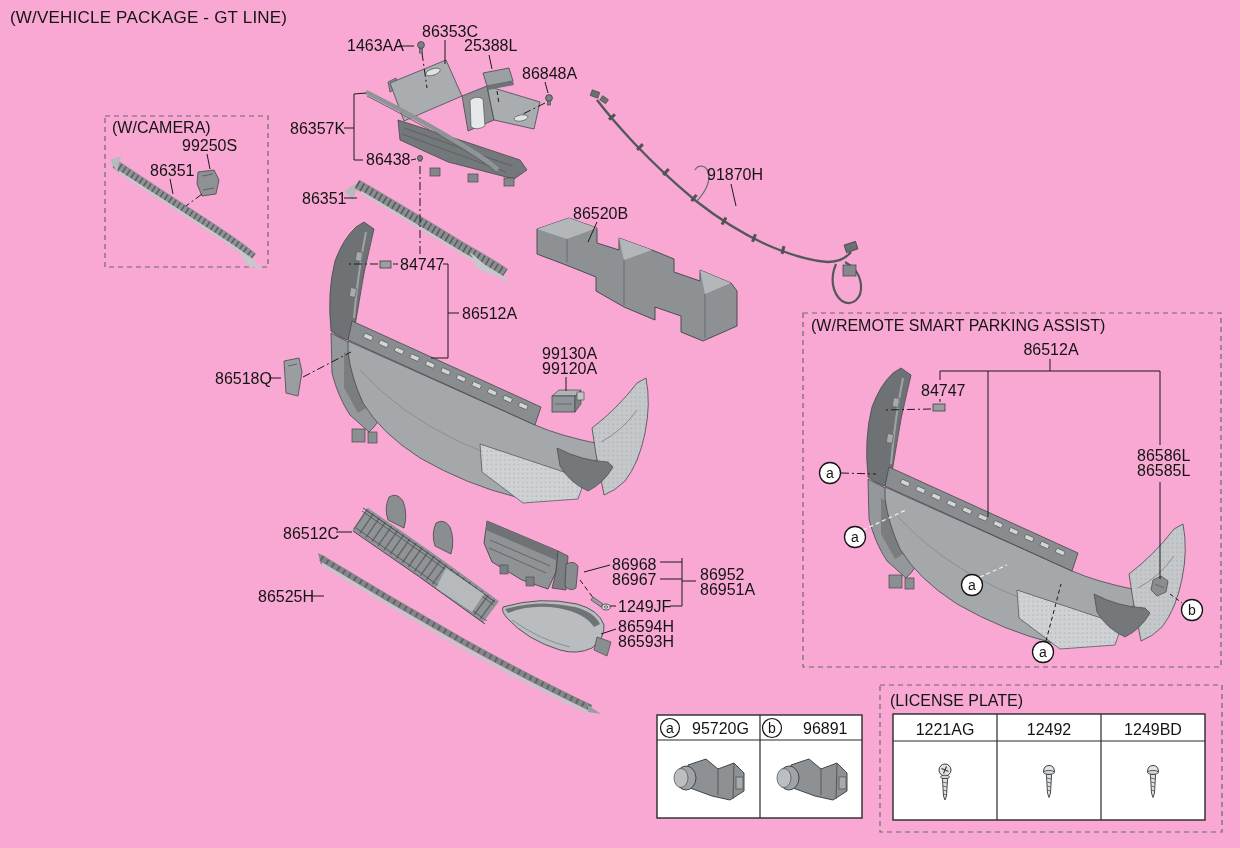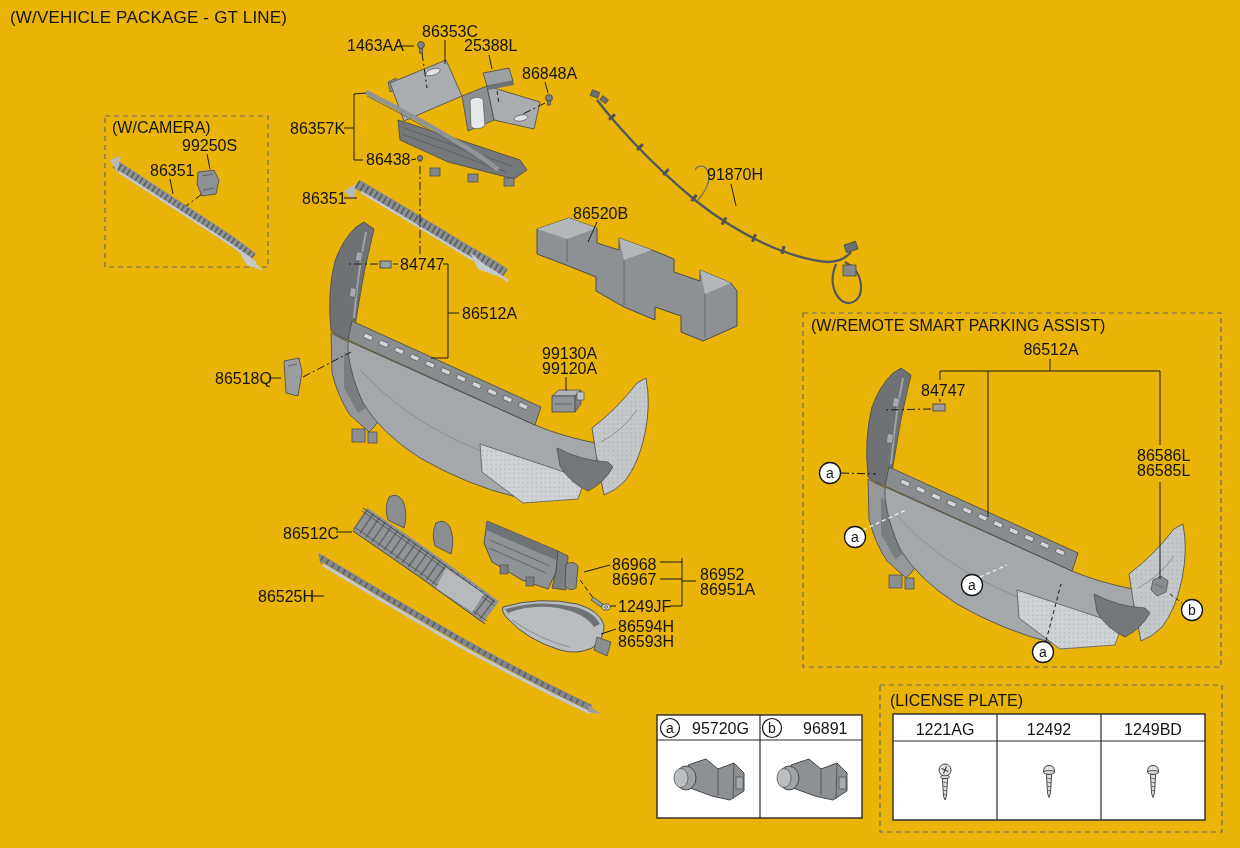--- a/index.html
+++ b/index.html
@@ -1,16 +1,16 @@
 <!DOCTYPE html>
 <html><head>
 <meta charset="utf-8">
 <style>
   html,body{margin:0;padding:0;background:#ffffff;}
-  #stage{position:relative;width:1240px;height:848px;background:#eab308;overflow:hidden;}
+  #stage{position:relative;width:1240px;height:848px;background:#f9a8d4;overflow:hidden;}
   svg text{font-family:"Liberation Sans",sans-serif;fill:#141414;font-size:16px;}
   svg text.big{font-size:17px;letter-spacing:0.2px;}
   svg text.marker{font-size:14px;text-anchor:middle;}
   svg text.mid{text-anchor:middle;}
 </style>
 </head>
 <body>
 
 <div id="stage">
 <svg width="1240" height="848" viewBox="0 0 1240 848">

